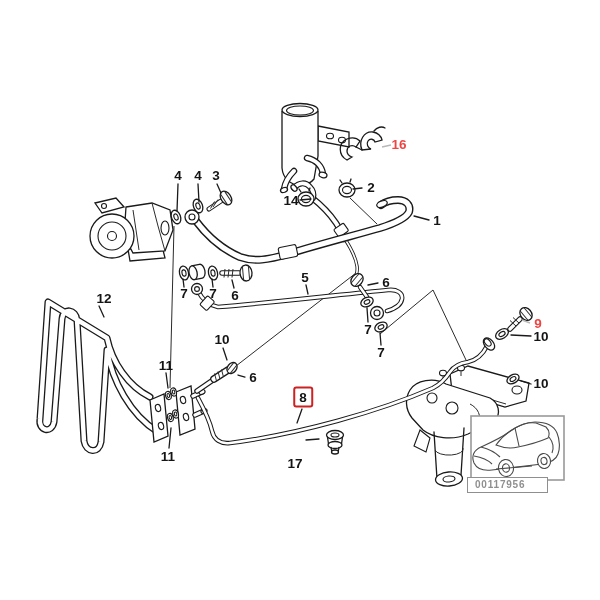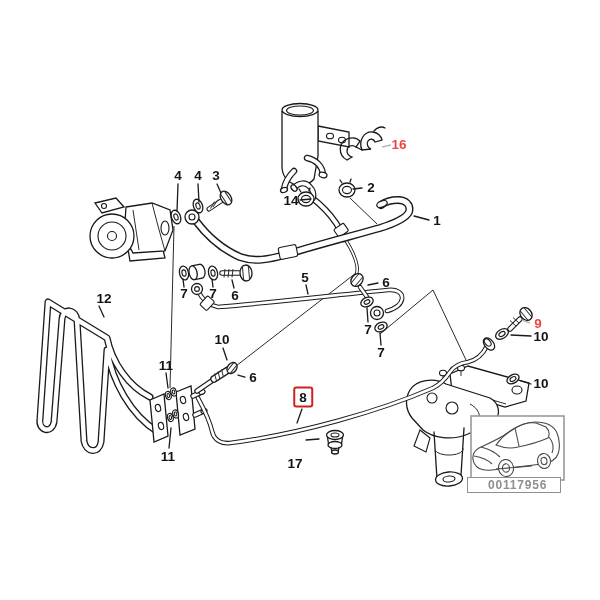--- a/index.html
+++ b/index.html
@@ -23,22 +23,22 @@
     position:absolute; transform:translate(-50%,-50%);
     font-weight:bold; font-size:13.5px; color:#141414; line-height:15px;
     white-space:nowrap; user-select:none;
   }
   .lbl.gray { color:#ef4444; }
   .lbl.hl { border:2px solid #cc2222; border-radius:3px; padding:1px 4px; background:#ffffff; }
   
   .idplate {
     position:absolute; left:467px; top:477px; width:72px; height:14px;
     border:1.2px solid #8f8f8f; background:#ffffff;
-    font-weight:bold; font-size:12px; letter-spacing:0.8px; color:#8f8f8f;
-    line-height:14px; padding-left:20px;
+    font-weight:bold; font-size:10px; letter-spacing:0.8px; color:#8f8f8f;
+    line-height:14px; padding-left:7px;
   }
 </style>
 </head>
 <body>
 
 <div id="stage">
 
 <svg id="art" width="600" height="600" viewBox="0 0 600 600">
 
   <g>

